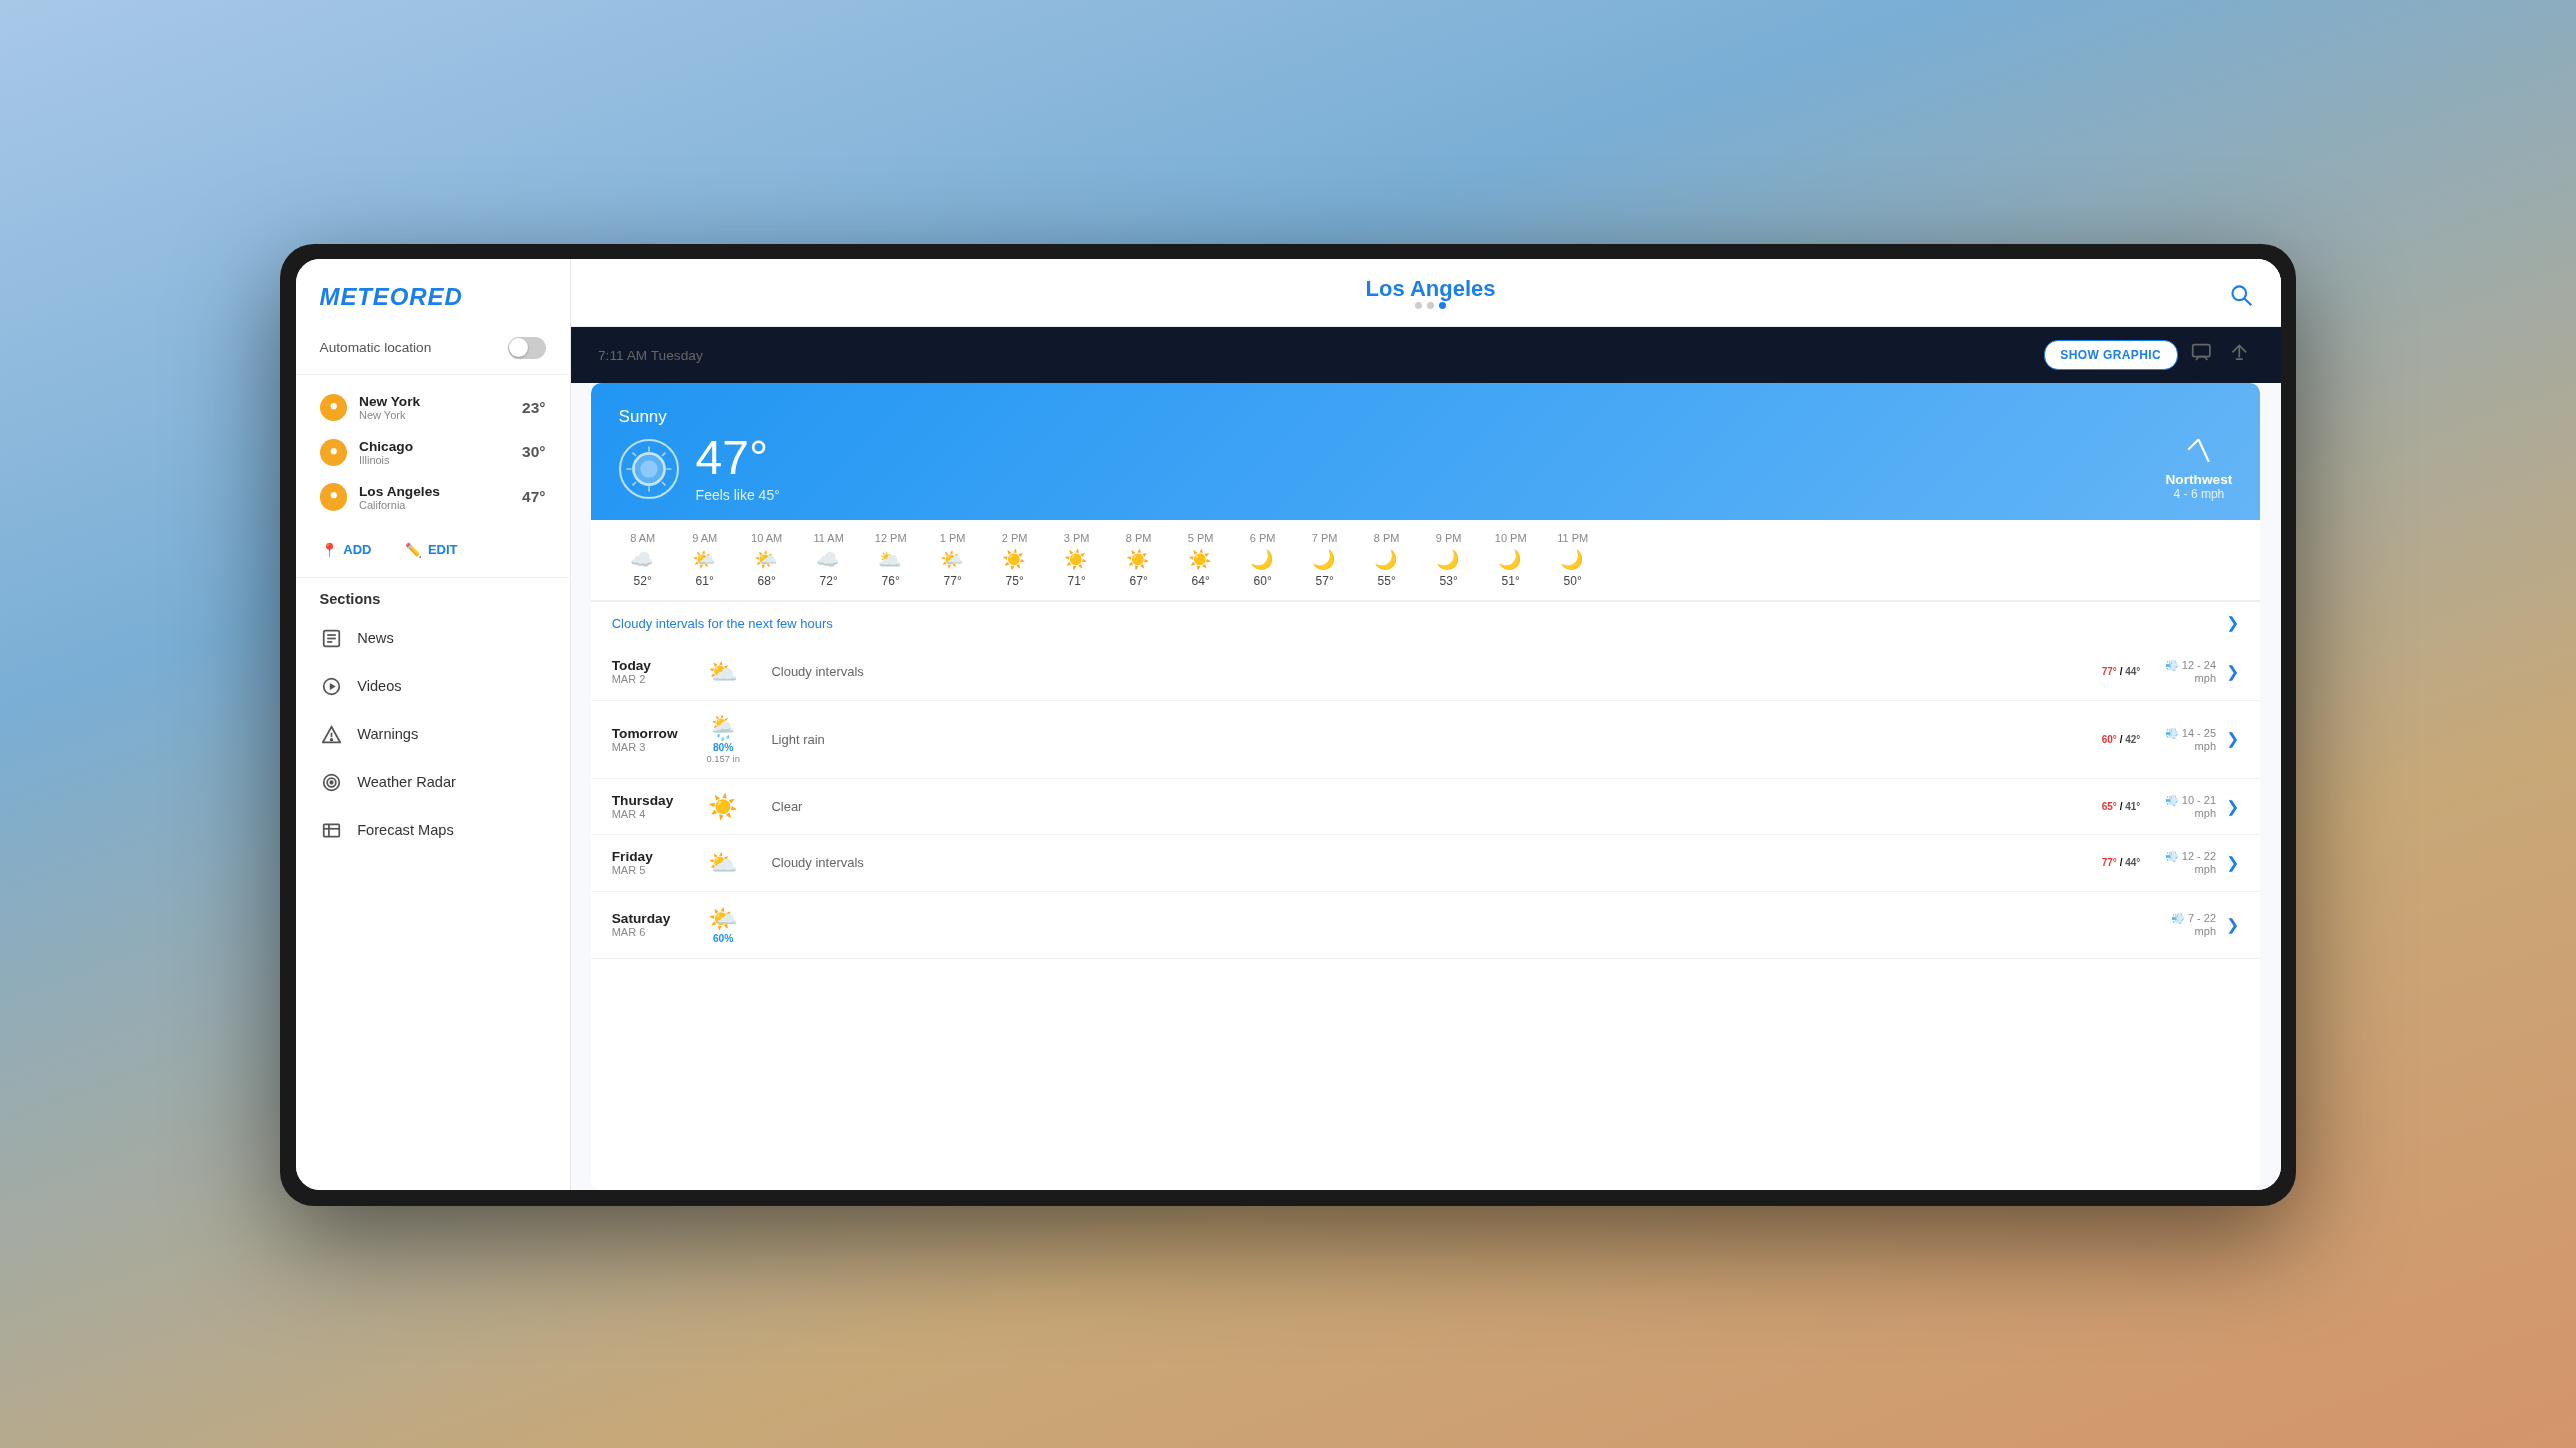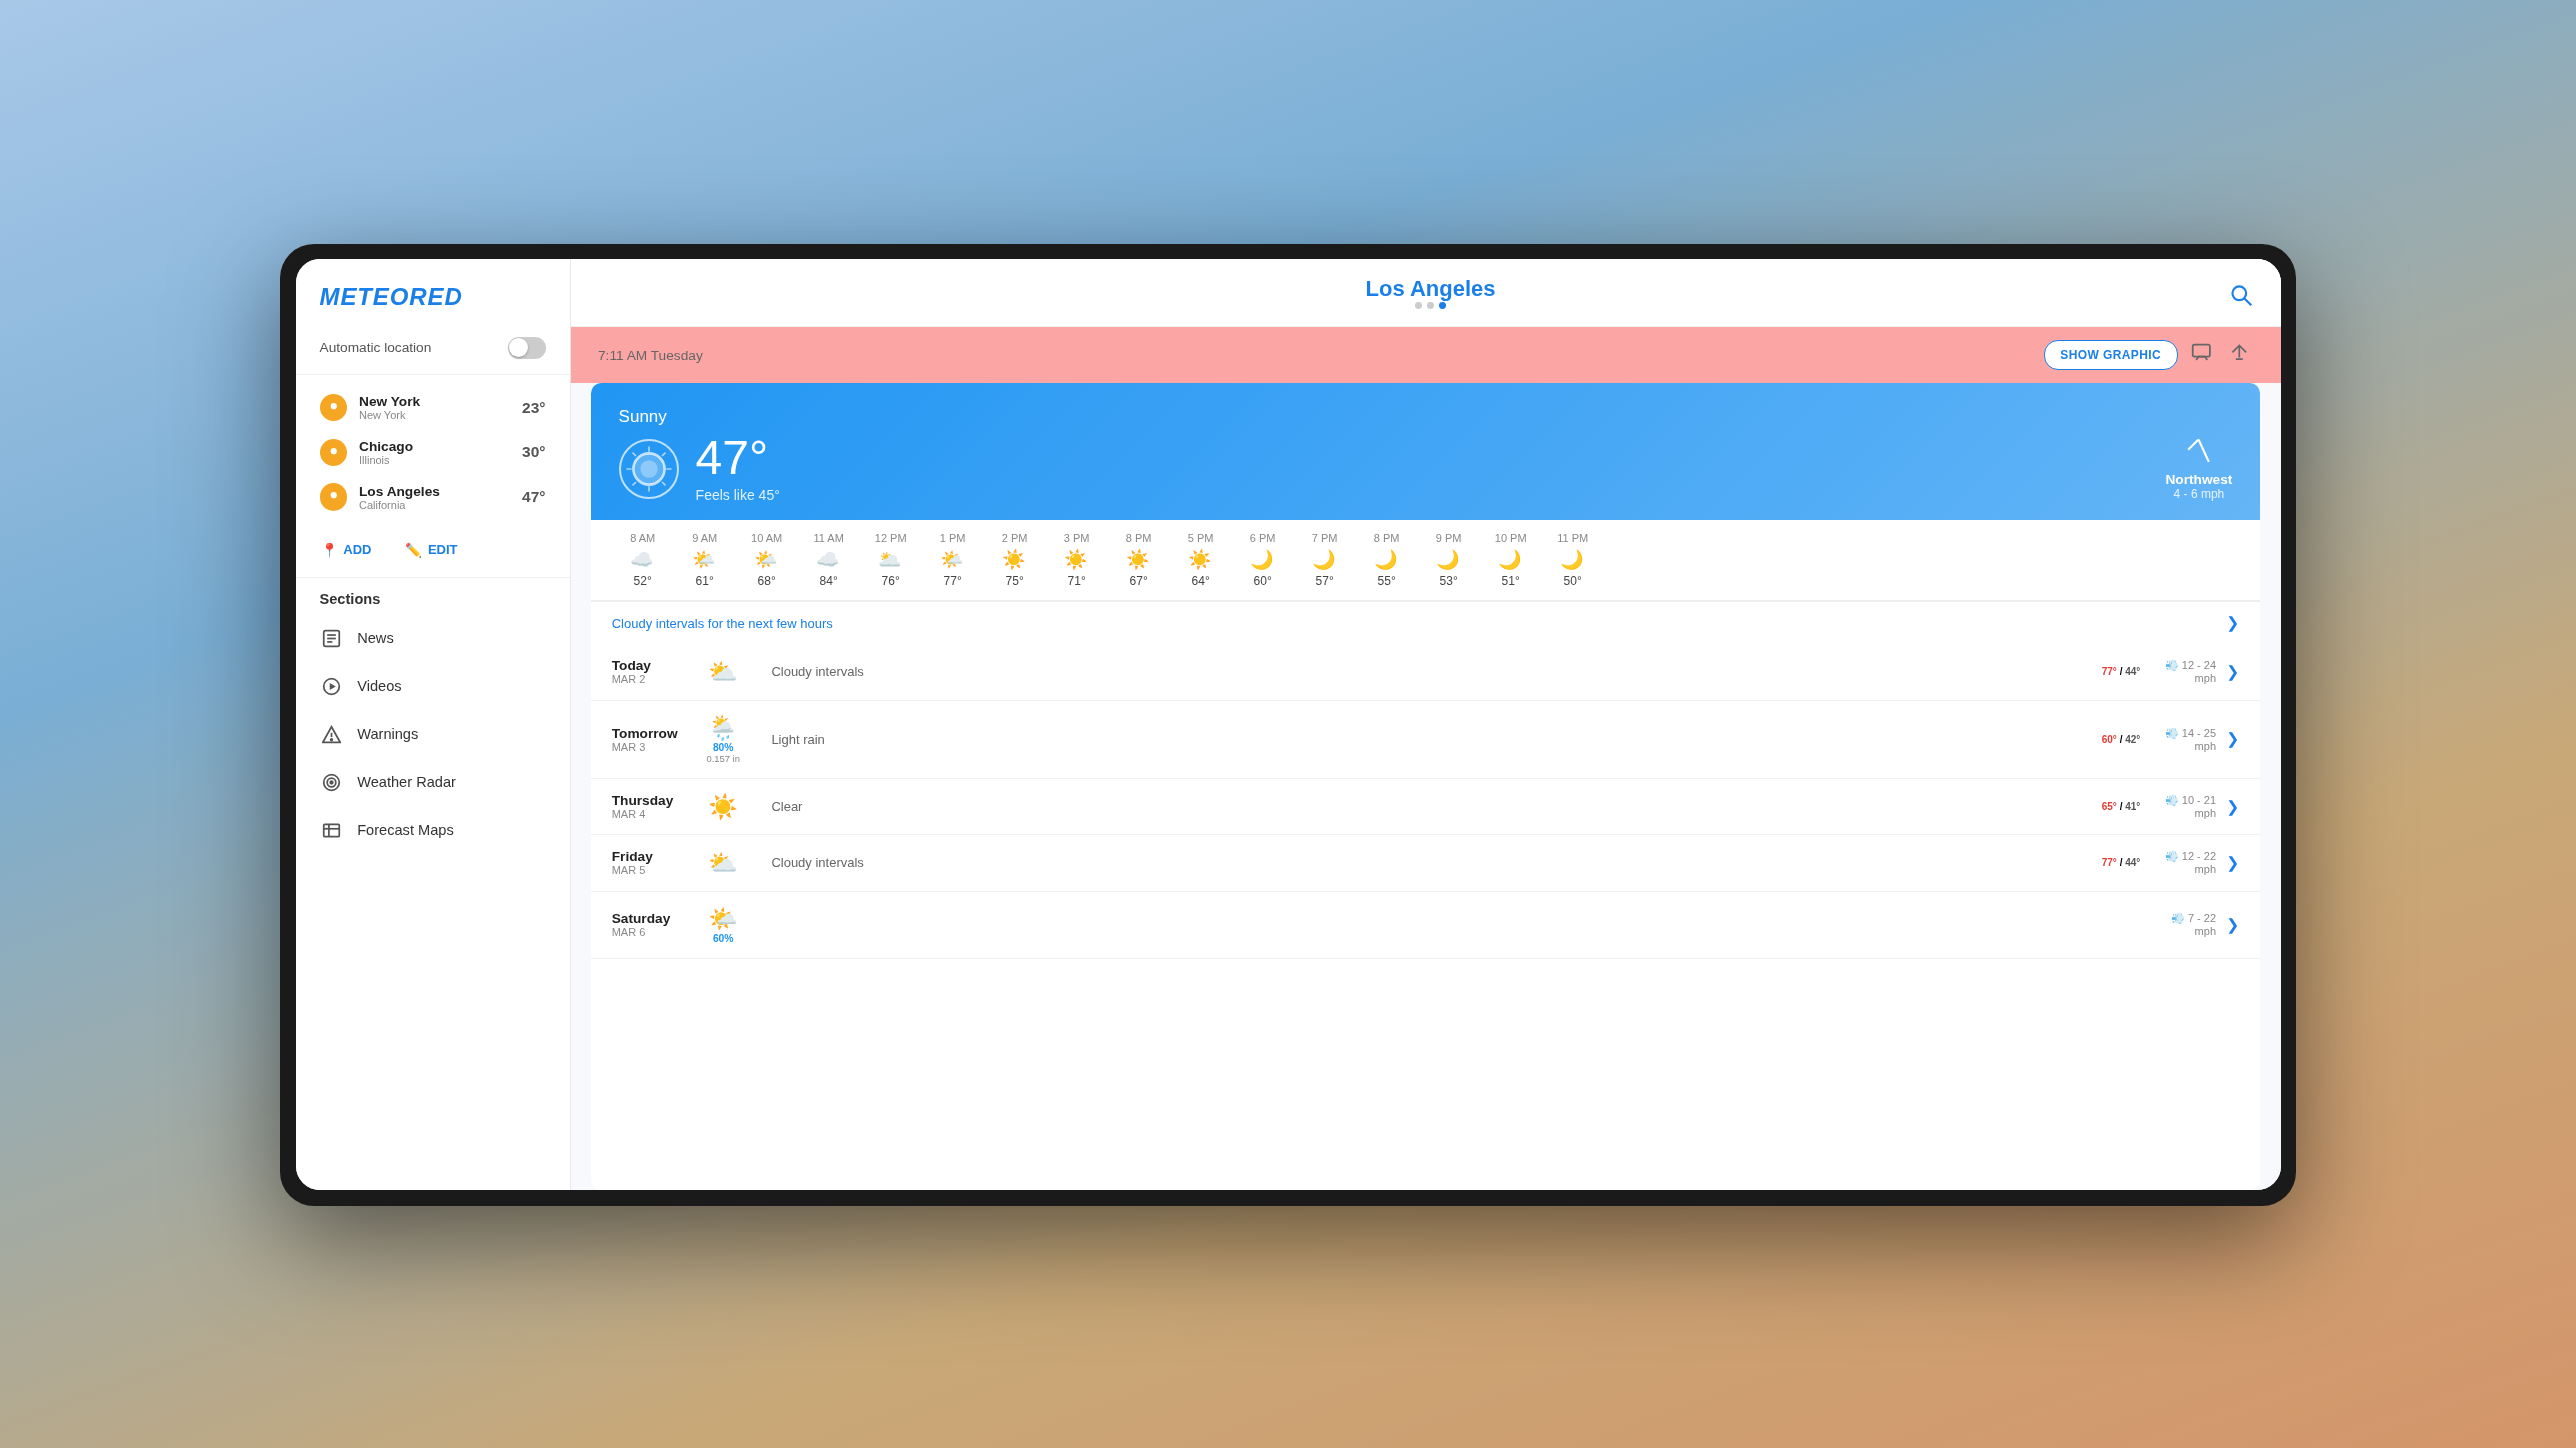--- a/index.html
+++ b/index.html
@@ -194,21 +194,21 @@
       color: #1a7fe8;
       cursor: pointer;
       font-size: 20.6px;
     }
 
     .time-row {
       display: flex;
       align-items: center;
       justify-content: space-between;
       padding: 12px 27.5px;
-      background: #fca5a5;
+      background: #0f172a;
     }
     .current-time {
       font-size: 13.7px;
       color: #666;
     }
     .header-actions {
       display: flex;
       align-items: center;
       gap: 10.3px;
     }
@@ -577,21 +577,21 @@
             <span class="hour-temp">61°</span>
           </div>
           <div class="hourly-item">
             <span class="hour-label">10 AM</span>
             <span class="hour-icon">🌤️</span>
             <span class="hour-temp">68°</span>
           </div>
           <div class="hourly-item">
             <span class="hour-label">11 AM</span>
             <span class="hour-icon">☁️</span>
-            <span class="hour-temp">84°</span>
+            <span class="hour-temp">72°</span>
           </div>
           <div class="hourly-item">
             <span class="hour-label">12 PM</span>
             <span class="hour-icon">🌥️</span>
             <span class="hour-temp">76°</span>
           </div>
           <div class="hourly-item">
             <span class="hour-label">1 PM</span>
             <span class="hour-icon">🌤️</span>
             <span class="hour-temp">77°</span>

